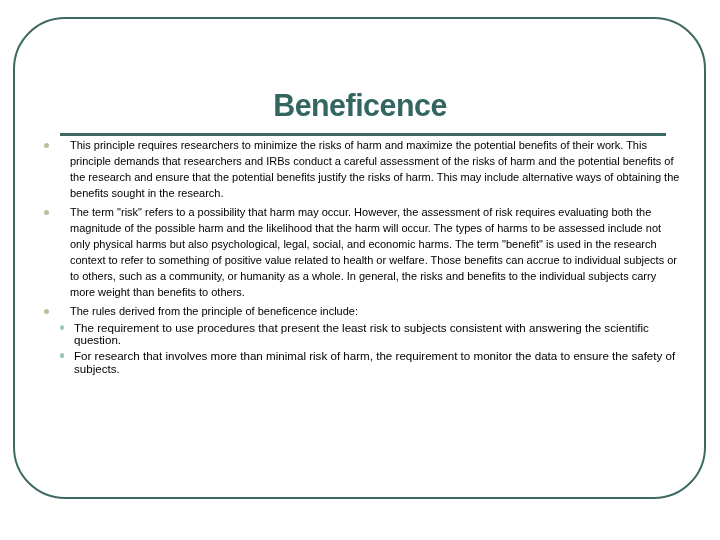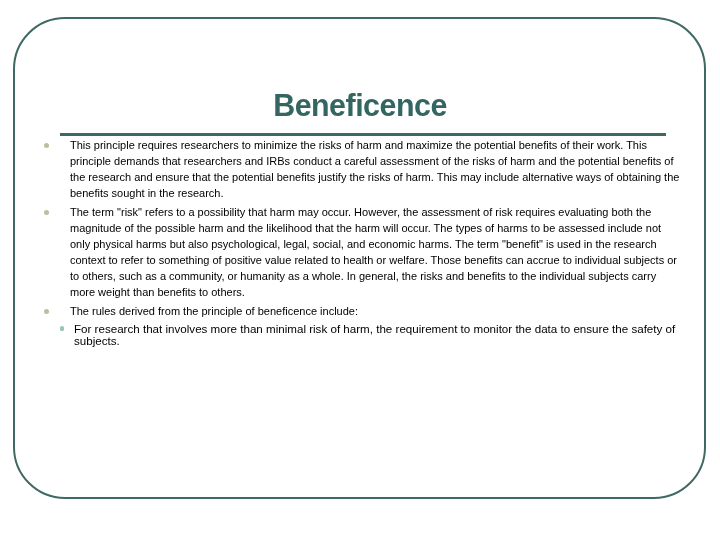--- a/index.html
+++ b/index.html
@@ -107,19 +107,23 @@
     <span class="bullet"></span>
     <span>The term "risk" refers to a possibility that harm may occur. However, the assessment of risk requires evaluating both the magnitude of the possible harm and the likelihood that the harm will occur. The types of harms to be assessed include not only physical harms but also psychological, legal, social, and economic harms. The term "benefit" is used in the research context to refer to something of positive value related to health or welfare. Those benefits can accrue to individual subjects or to others, such as a community, or humanity as a whole. In general, the risks and benefits to the individual subjects carry more weight than benefits to others.</span>
   </div>
   <div class="l1">
     <span class="bullet"></span>
     <span>The rules derived from the principle of beneficence include:</span>
   </div>
   <div class="l2list">
     <div class="l2">
       <span class="bullet"></span>
+      <span>The requirement to use procedures that present the least risk to subjects consistent with answering the scientific question.</span>
+    </div>
+    <div class="l2">
+      <span class="bullet"></span>
     </div>
     <div class="l2">
       <span class="bullet"></span>
       <span>For research that involves more than minimal risk of harm, the requirement to monitor the data to ensure the safety of subjects.</span>
     </div>
   </div>
 </div>
 
 </body></html>

